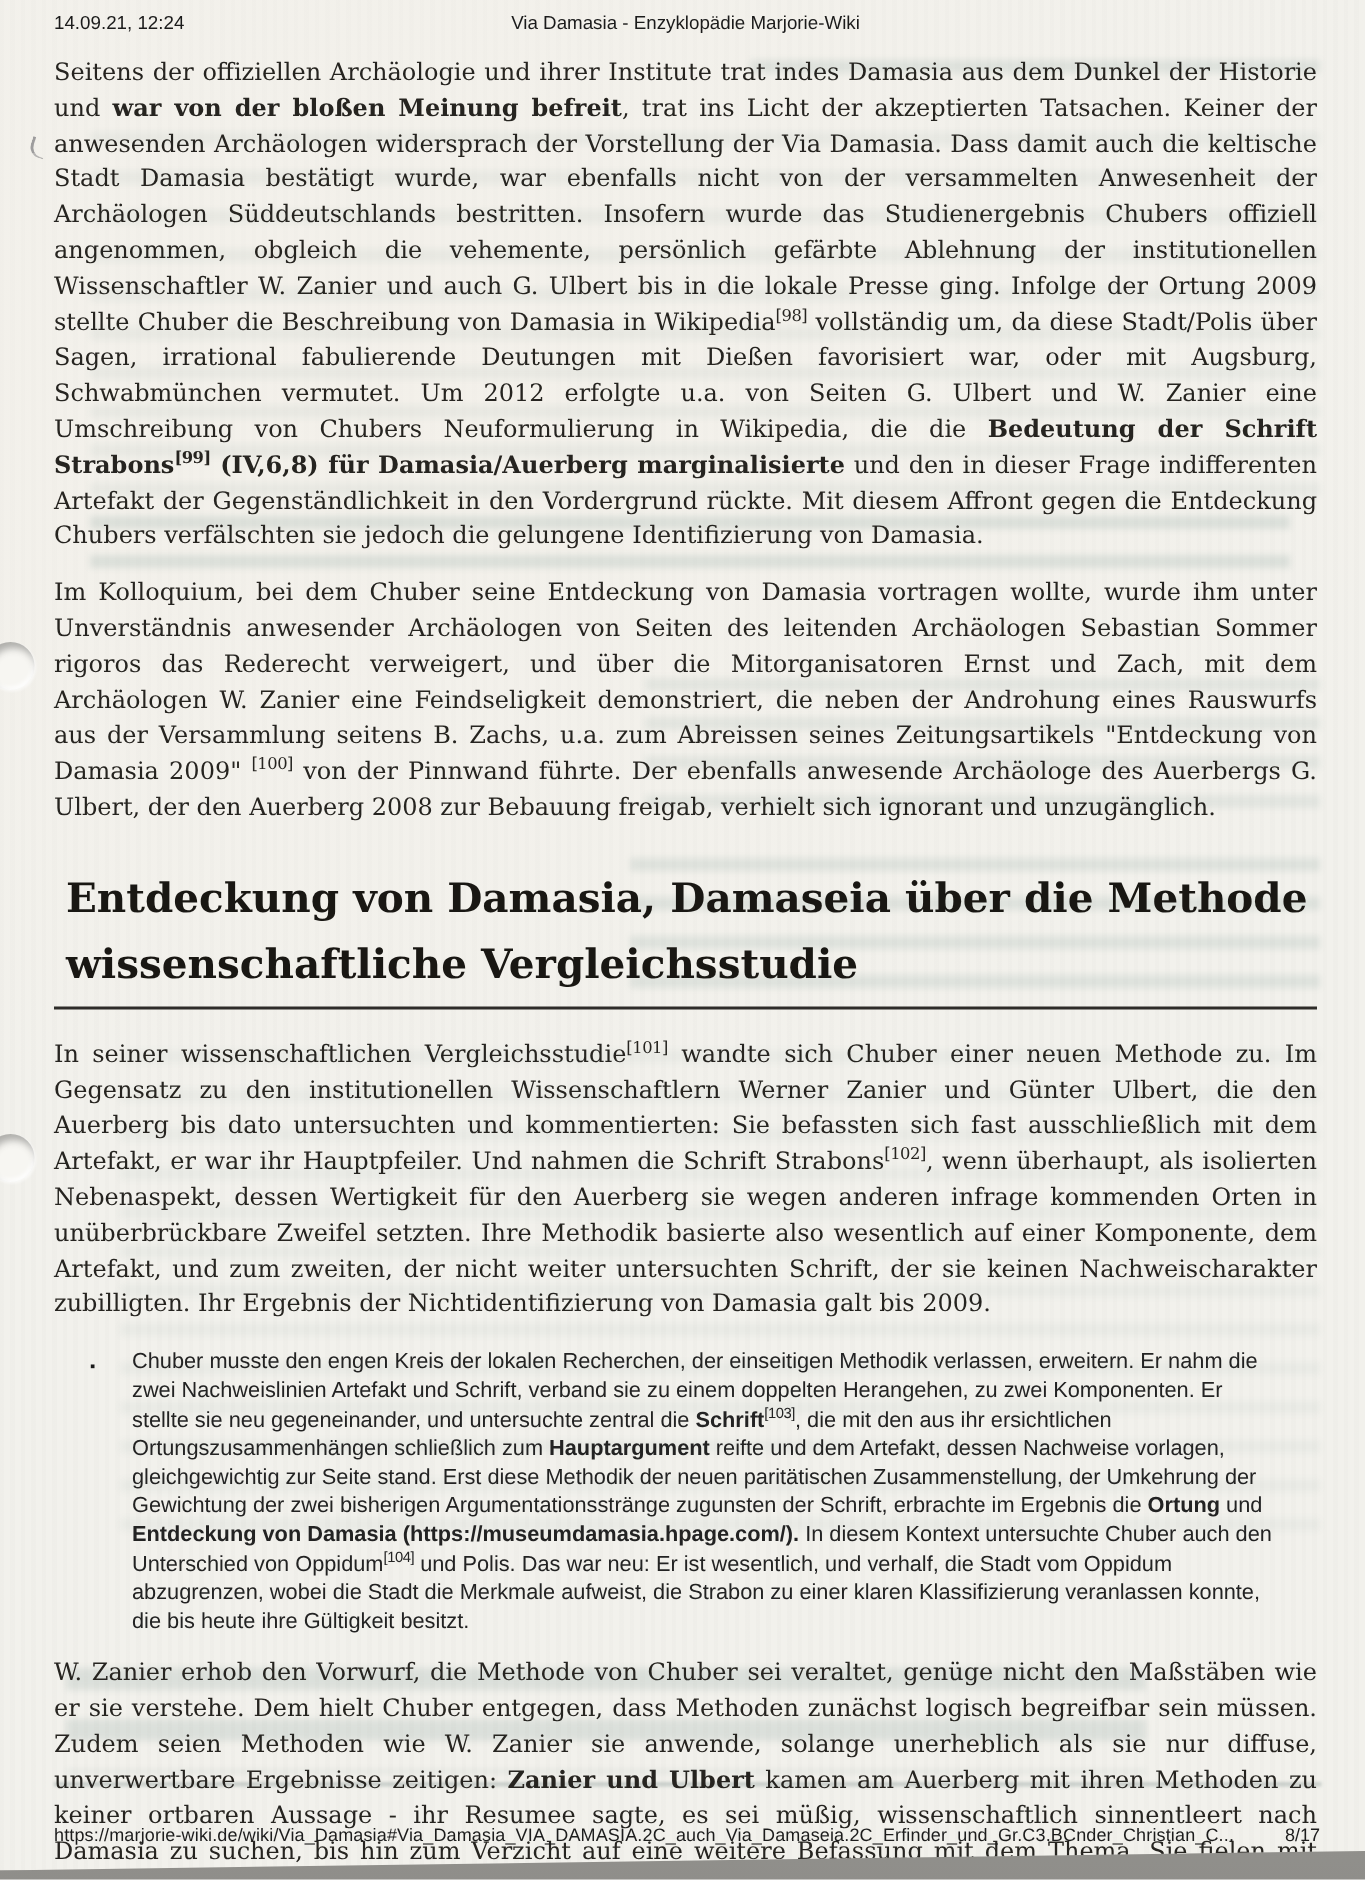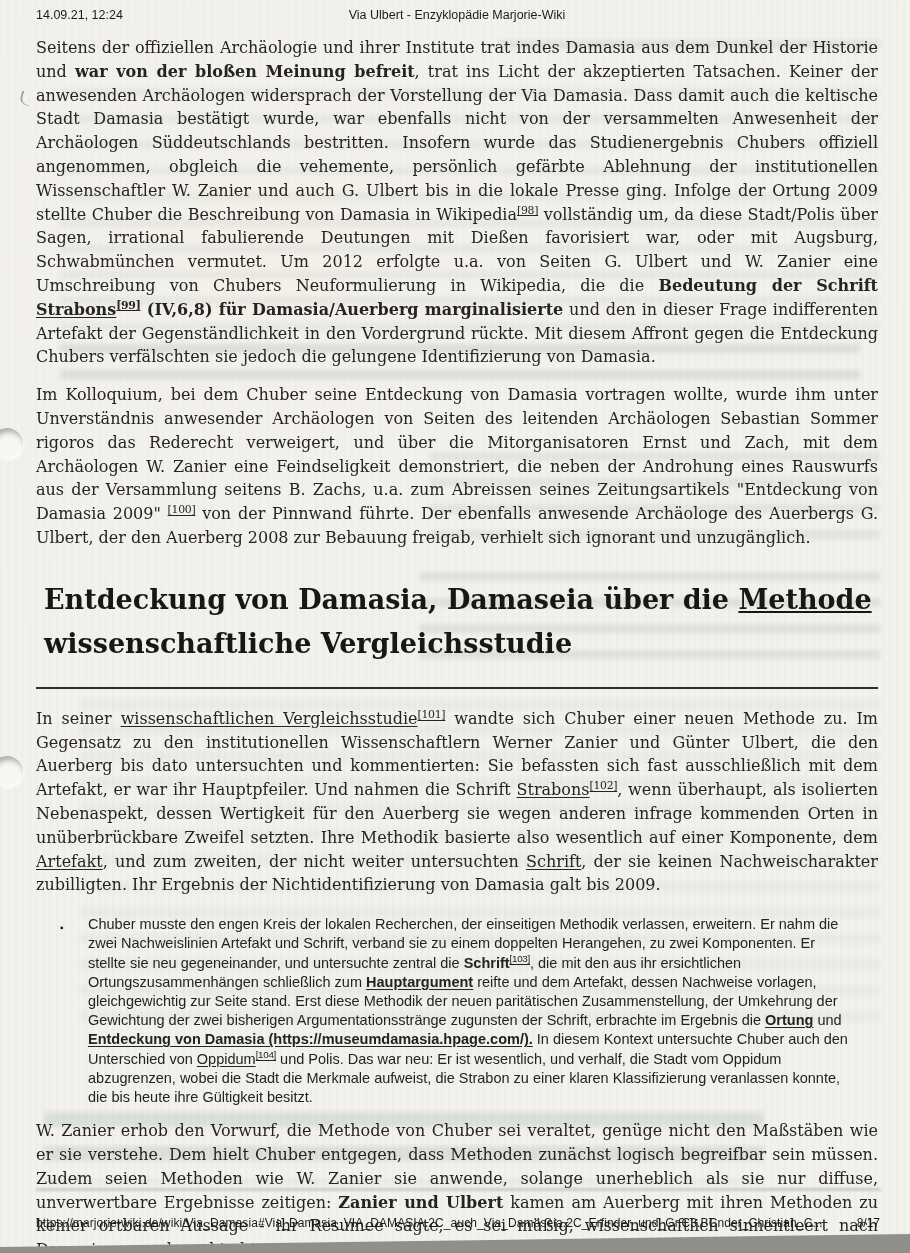--- a/index.html
+++ b/index.html
@@ -23,34 +23,34 @@
   .print-header{display:flex;align-items:flex-start;font-size:12.5px;color:#1b1b1b;margin-bottom:14px;position:relative;}
   .print-header .dt{width:220px;}
   .print-header .ttl{position:absolute;left:0;right:0;text-align:center;}
   .print-footer{position:absolute;left:36px;right:30px;top:1216px;display:flex;justify-content:space-between;font-size:12px;color:#1c1c1c;}
   .print-footer .url{letter-spacing:.1px;}
 
   
   h1,h2,h3{color:#191713;margin:0;}
   .h2{font-size:17.5px;font-weight:bold;margin:14px 0 12px 12px;letter-spacing:.1px;}
   .h3{font-size:15px;font-weight:bold;margin:26px 0 6px 10px;}
-  .h1wrap{border-bottom:2px solid #2e2c29;padding-bottom:20px;margin:28px 0 18px;}
+  .h1wrap{border-bottom:2px solid #2e2c29;padding-bottom:4px;margin:28px 0 18px;}
   .h1{font-family:"DejaVu Serif",serif;font-size:27px;font-weight:bold;line-height:1.65;white-space:pre-wrap;margin-left:8px;}
   p.body{
     font-family:"DejaVu Serif",serif;font-size:16px;line-height:23.8px;
     text-align:justify;margin:0 0 14px;color:#262420;
   }
   p.body.tight{margin-bottom:0;}
   .bullet-item{
     position:relative;margin:18px 28px 12px 0;padding-left:52px;
     font-size:14.5px;line-height:19.2px;color:#232323;overflow-wrap:anywhere;
   }
   .bullet-item .sq{position:absolute;left:24px;top:3px;font-size:10px;color:#1a1a1a;}
   .b{font-weight:bold;}
-  .u{text-decoration:underline;text-underline-offset:2px;}
+  .u{text-underline-offset:2px;}
   .s{vertical-align:super;font-size:.68em;letter-spacing:-.3px;line-height:0;}
 
   
   .bleed{position:absolute;pointer-events:none;filter:blur(2.2px);}
   .bleed.lines{background:repeating-linear-gradient(180deg, rgba(104,138,132,1) 0 9px, rgba(0,0,0,0) 9px 26px);}
   .bleed.big{background:repeating-linear-gradient(180deg, rgba(96,130,126,1) 0 15px, rgba(0,0,0,0) 15px 34px);}
   .bleed.rule{background:rgba(110,130,128,1);filter:blur(1.2px);}
   .punch{
     position:absolute;left:-9px;width:32px;height:32px;border-radius:50%;
     background:#f7f6f2;
@@ -73,21 +73,21 @@
   <div class="bleed rule" style="top:1188px;left:36px;width:845px;height:3px;opacity:.3;"></div>
 
   <div class="punch" style="top:428px;"></div>
   <div class="punch" style="top:756px;"></div>
   <div class="ink-mark"></div>
 
   <div class="page">
 
     <div class="print-header">
       <span class="dt">14.09.21, 12:24</span>
-      <span class="ttl">Via Ulbert - Enzyklopädie Marjorie-Wiki</span>
+      <span class="ttl">Via Damasia - Enzyklopädie Marjorie-Wiki</span>
     </div>
 
 
     <p class="body"><span>Seitens der offiziellen Archäologie und ihrer Institute trat indes Damasia aus dem Dunkel der Historie und </span><span class="b">war von der bloßen Meinung befreit</span><span>, trat ins Licht der akzeptierten Tatsachen. Keiner der anwesenden Archäologen widersprach der Vorstellung der Via Damasia. Dass damit auch die keltische Stadt Damasia bestätigt wurde, war ebenfalls nicht von der versammelten Anwesenheit der Archäologen Süddeutschlands bestritten. Insofern wurde das Studienergebnis Chubers offiziell angenommen, obgleich die vehemente, persönlich gefärbte Ablehnung der institutionellen Wissenschaftler W. Zanier und auch G. Ulbert bis in die lokale Presse ging. Infolge der Ortung 2009 stellte Chuber die Beschreibung von Damasia in Wikipedia</span><span class="u s">[98]</span><span> vollständig um, da diese Stadt/Polis über Sagen, irrational fabulierende Deutungen mit Dießen favorisiert war, oder mit Augsburg, Schwabmünchen vermutet. Um 2012 erfolgte u.a. von Seiten G. Ulbert und W. Zanier eine Umschreibung von Chubers Neuformulierung in Wikipedia, die die </span><span class="b">Bedeutung der Schrift </span><span class="b u">Strabons</span><span class="b u s">[99]</span><span class="b"> (IV,6,8) für Damasia/Auerberg marginalisierte</span><span> und den in dieser Frage indifferenten Artefakt der Gegenständlichkeit in den Vordergrund rückte. Mit diesem Affront gegen die Entdeckung Chubers verfälschten sie jedoch die gelungene Identifizierung von Damasia.</span></p>
 
 
     <p class="body tight"><span>Im Kolloquium, bei dem Chuber seine Entdeckung von Damasia vortragen wollte, wurde ihm unter Unverständnis anwesender Archäologen von Seiten des leitenden Archäologen Sebastian Sommer rigoros das Rederecht verweigert, und über die Mitorganisatoren Ernst und Zach, mit dem Archäologen W. Zanier eine Feindseligkeit demonstriert, die neben der Androhung eines Rauswurfs aus der Versammlung seitens B. Zachs, u.a. zum Abreissen seines Zeitungsartikels "Entdeckung von Damasia 2009" </span><span class="u s">[100]</span><span> von der Pinnwand führte. Der ebenfalls anwesende Archäologe des Auerbergs G. Ulbert, der den Auerberg 2008 zur Bebauung freigab, verhielt sich ignorant und unzugänglich.</span></p>
 
     <div class="h1wrap">
       <h1 class="h1"><span>Entdeckung von Damasia, Damaseia über die </span><span class="u">Methode</span><span>

